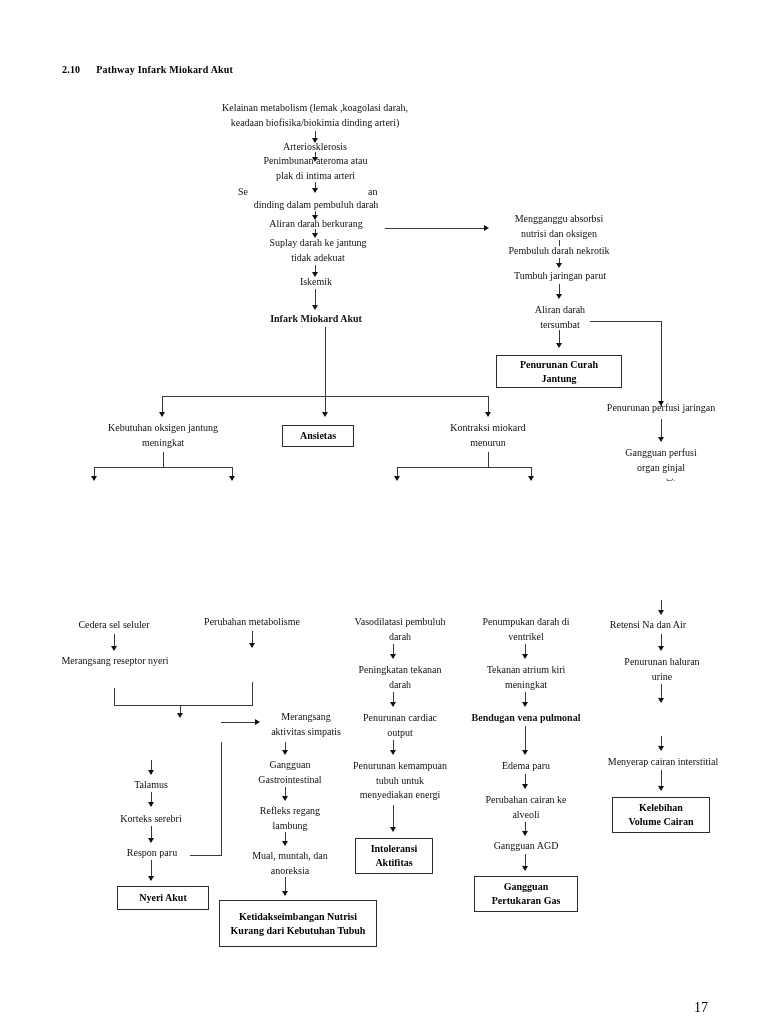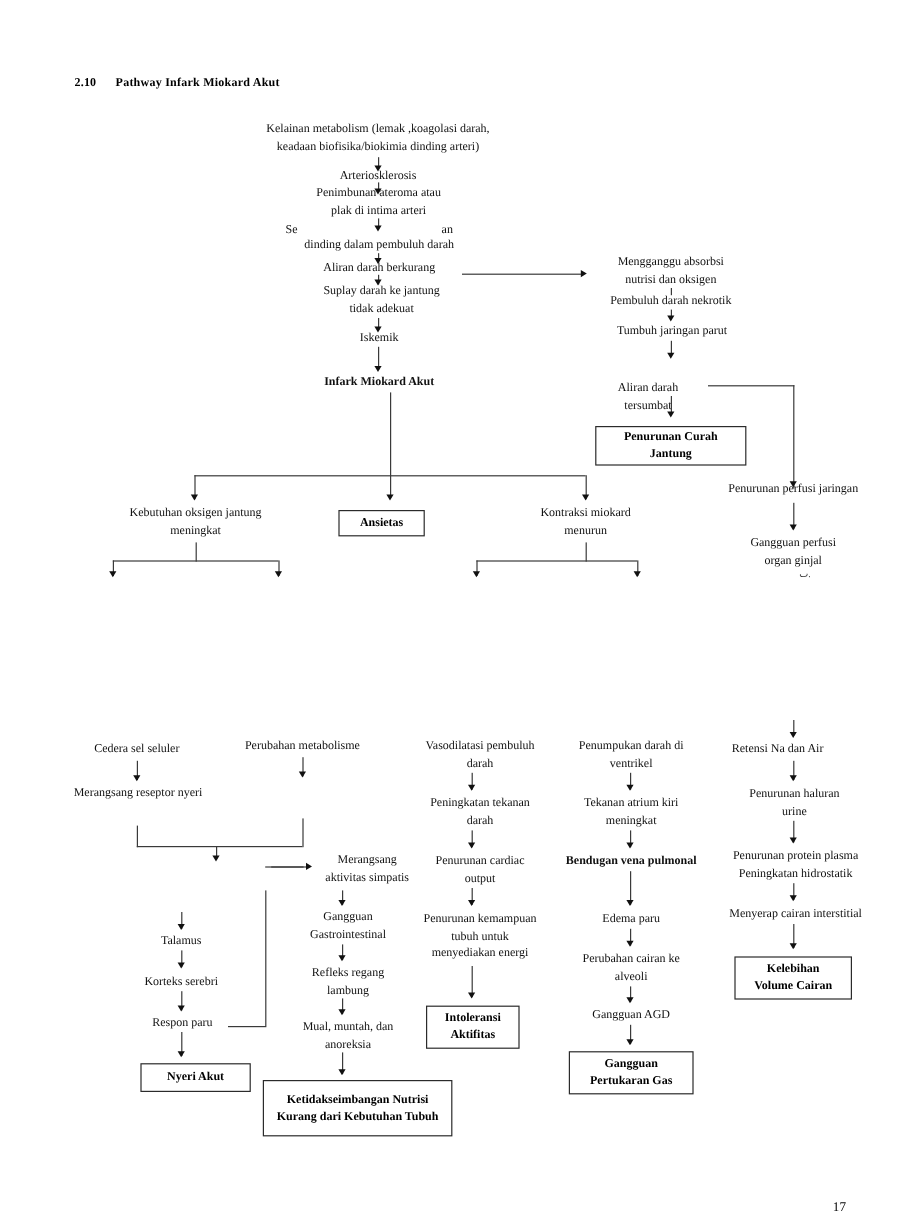--- a/index.html
+++ b/index.html
@@ -75,21 +75,21 @@
   }
   .arrow-right {
     position: absolute;
     width: 0; height: 0;
     border-top: 3.6px solid transparent;
     border-bottom: 3.6px solid transparent;
     border-left: 5.5px solid #111;
   }
   .page-num {
     position: absolute;
-    font-size: 11px;
+    font-size: 14px;
   }
   .artifact {
     position: absolute;
     font-size: 8px;
     color: #333;
   }
 </style>
 </head>
 <body>
 
@@ -142,21 +142,21 @@
 nutrisi dan oksigen</div>
   <div class="vline" style="left:559px; top:240px; height:6px;"></div>
   <div class="node" style="left:487px; top:244px; width:144px;">Pembuluh darah nekrotik</div>
 
   <div class="vline" style="left:559px; top:258px; height:8px;"></div>
   <div class="arrow-down" style="left:555.5px; top:263px;"></div>
   <div class="node" style="left:490px; top:269px; width:140px;">Tumbuh jaringan parut</div>
 
   <div class="vline" style="left:559px; top:284px; height:13px;"></div>
   <div class="arrow-down" style="left:555.5px; top:294px;"></div>
-  <div class="node" style="left:488px; top:303px; width:104px;margin-top:14px;">Aliran darah
+  <div class="node" style="left:508px; top:303px; width:104px;">Aliran darah
 tersumbat</div>
 
   <div class="hline" style="left:590px; top:321px; width:72px;"></div>
   <div class="vline" style="left:661px; top:321px; height:86px;"></div>
   <div class="arrow-down" style="left:657.5px; top:401px;"></div>
 
   <div class="vline" style="left:559px; top:330px; height:16px;"></div>
   <div class="arrow-down" style="left:555.5px; top:343px;"></div>
   <div class="box" style="left:496px; top:355px; width:126px; height:33px;">Penurunan Curah
 Jantung</div>
@@ -316,22 +316,20 @@
 Pertukaran Gas</div>
 
   <div class="node" style="left:590px; top:618px; width:116px;">Retensi Na dan Air</div>
   <div class="vline" style="left:661px; top:634px; height:16px;"></div>
   <div class="arrow-down" style="left:657.5px; top:646px;"></div>
   <div class="node" style="left:606px; top:655px; width:112px;">Penurunan haluran
 urine</div>
 
   <div class="vline" style="left:661px; top:684px; height:18px;"></div>
   <div class="arrow-down" style="left:657.5px; top:698px;"></div>
-  <div class="node" style="left:592px; top:707px; width:142px;">Penurunan protein plasma
-Peningkatan hidrostatik</div>
 
   <div class="vline" style="left:661px; top:736px; height:14px;"></div>
   <div class="arrow-down" style="left:657.5px; top:746px;"></div>
   <div class="node" style="left:590px; top:755px; width:146px;">Menyerap cairan interstitial</div>
 
   <div class="vline" style="left:661px; top:770px; height:20px;"></div>
   <div class="arrow-down" style="left:657.5px; top:786px;"></div>
   <div class="box" style="left:612px; top:797px; width:98px; height:36px;">Kelebihan
 Volume Cairan</div>
 

